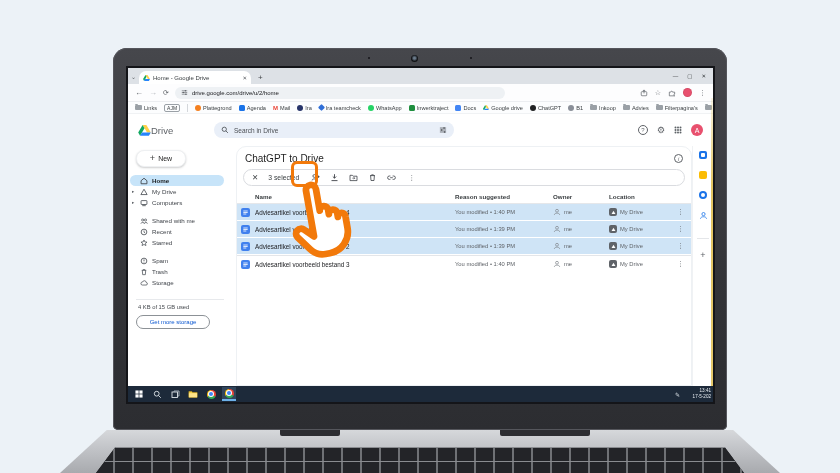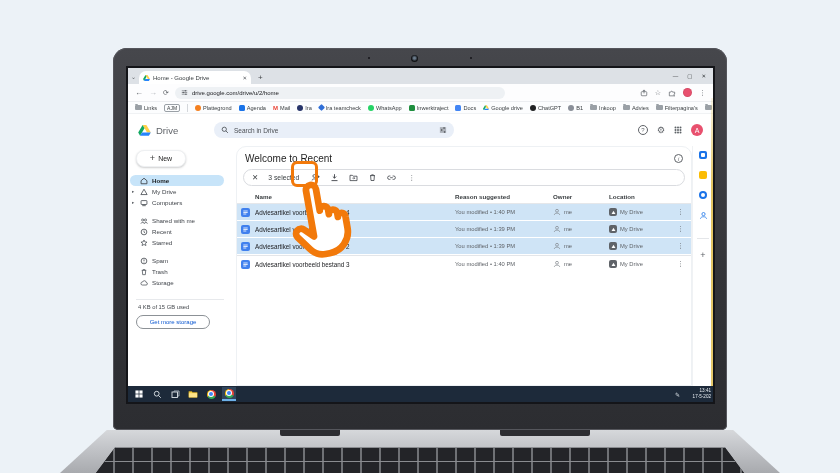--- a/index.html
+++ b/index.html
@@ -57,21 +57,21 @@
   .bmi{width:6px;height:6px;border-radius:1.5px;flex:none}
   .c{border-radius:50% !important}
   .bm-box{border:1px solid #9aa0a6;border-radius:2px;padding:0 2px;font-size:5px;color:#3c4043}
   .sep{width:1px;height:8px;background:#d4d7db;flex:none}
   .fld{width:7px;height:5px;background:#9aa0a6;border-radius:1px;position:relative;flex:none}
   .fld::before{content:"";position:absolute;top:-1.5px;left:0;width:3px;height:1.5px;background:#9aa0a6;border-radius:1px 1px 0 0}
   .diam{transform:rotate(45deg);border-radius:1px !important;width:5px;height:5px}
 
   
   .dheader{height:32px;background:#fff;display:flex;align-items:center;flex:none;padding:0 10px}
-  .dlogo-wrap{display:flex;align-items:flex-end;gap:5px;width:76px}
+  .dlogo-wrap{display:flex;align-items:flex-end;width:76px}
   .dname{font-size:9.5px;color:#5f6368}
   .searchpill{width:240px;height:16px;background:#e9eff8;border-radius:8px;display:flex;align-items:center;gap:5px;padding:0 7px}
   .search-in{border:none;background:transparent;outline:none;font-size:6.5px;color:#3c4043;flex:1;font-family:inherit}
   .search-in::placeholder{color:#4a4e53}
   .dh-right{margin-left:auto;display:flex;align-items:center;gap:9px}
   .circle-q{width:10px;height:10px;border:1px solid #5f6368;border-radius:50%;font-size:6px;color:#5f6368;display:flex;align-items:center;justify-content:center}
   .gear{font-size:9px;color:#5f6368;line-height:1}
   .avatar-a{width:12px;height:12px;border-radius:50%;background:#e8506e;color:#fff;font-size:7px;display:flex;align-items:center;justify-content:center}
 
   
@@ -473,21 +473,21 @@
             <span>Storage</span>
           </div>
         </div>
         <div class="sb-divider"></div>
         <div class="storage-txt">4 KB of 15 GB used</div>
         <div class="morebtn">Get more storage</div>
       </div>
 
       <div class="main">
         <div class="titlerow">
-          <span class="wtitle">Welcome to Recent</span>
+          <span class="wtitle">ChatGPT to Drive</span>
           <span class="info-i">i</span>
         </div>
         <div class="selbar">
           <span class="selx">✕</span>
           <span class="selcount">3 selected</span>
           <svg class="act">
               <use href="#ic-person-add"></use>
             </svg>
           <svg class="act">
               <use href="#ic-download"></use>

